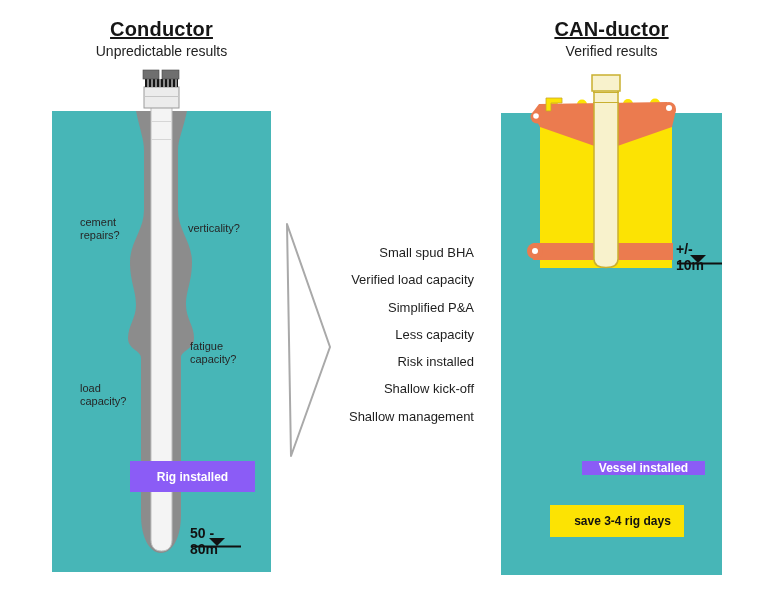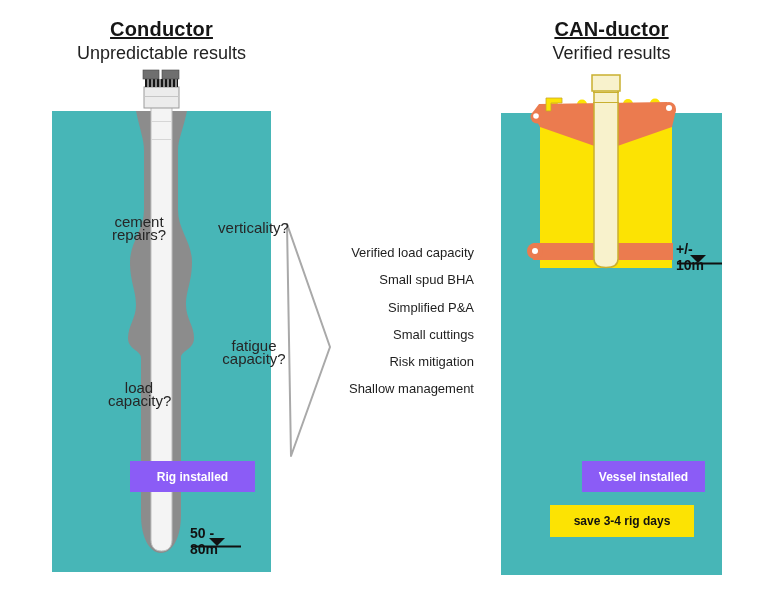--- a/index.html
+++ b/index.html
@@ -3,22 +3,22 @@
 <meta charset="utf-8">
 <style>
   html,body{margin:0;padding:0;background:#fff;}
   .canvas{
     position:relative;width:759px;height:590px;background:#ffffff;overflow:hidden;
     font-family:"Liberation Sans", sans-serif;color:#1d1d1d;
   }
   .abs{position:absolute;}
   svg{display:block;}
   .panel-title{font-size:20px;font-weight:bold;text-align:center;color:#161616;letter-spacing:.2px;text-decoration:underline;}
-  .panel-subtitle{font-size:18px;text-align:center;color:#222;margin-top:2px;}
-  .ground-label{font-size:15px;line-height:12.5px;text-align:center;color:#262626;margin-left:28px;}
+  .panel-subtitle{font-size:14px;text-align:center;color:#222;margin-top:2px;}
+  .ground-label{font-size:11px;line-height:12.5px;text-align:left;color:#262626;}
   .badge-black{
     background:#8b5cf6;color:#fff;font-size:12px;font-weight:bold;
     display:flex;align-items:center;justify-content:center;text-align:left;margin-left:32px;
   }
   .badge-yellow{
     background:#fce303;color:#111;font-size:12px;font-weight:bold;
     display:flex;align-items:center;justify-content:center;text-align:center;
   }
   .depth-label{font-size:14px;font-weight:bold;color:#111;}
   .benefits{
@@ -116,32 +116,33 @@
   <div class="abs ground-label" style="left:80px;top:216px;width:62px;">cement repairs?</div>
   <div class="abs ground-label" style="left:188px;top:222px;width:75px;">verticality?</div>
   <div class="abs ground-label" style="left:190px;top:340px;width:72px;">fatigue capacity?</div>
   <div class="abs ground-label" style="left:80px;top:382px;width:62px;">load capacity?</div>
 
   <div class="abs badge-black" style="left:98px;top:461px;width:125px;height:31px;">Rig installed</div>
 
   <div class="abs depth-label" style="left:190px;top:525px;width:52px;">50 - 80m</div>
 
   <div class="abs benefits" style="right:285px;top:239px;width:200px;">
+    <div>Small spud BHA</div>
     <div>Verified load capacity</div>
-    <div>Small spud BHA</div>
     <div>Simplified P&amp;A</div>
-    <div>Small cuttings</div>
-    <div>Risk mitigation</div>
+    <div>Less capacity</div>
+    <div>Risk installed</div>
+    <div>Shallow kick-off</div>
     <div>Shallow management</div>
   </div>
 
   <div class="abs" style="left:501px;top:18px;width:221px;">
     <div class="panel-title">CAN-ductor</div>
     <div class="panel-subtitle">Verified results</div>
   </div>
 
   <div class="abs depth-label" style="left:676px;top:241px;width:46px;">+/- 10m</div>
 
-  <div class="abs badge-black" style="left:550px;top:461px;width:123px;height:31px;">Vessel installed</div>
+  <div class="abs badge-black" style="left:550px;top:461px;width:123px;height:14px;">Vessel installed</div>
 
-  <div class="abs badge-yellow" style="left:550px;top:505px;width:144px;height:32px;">save 3-4 rig days</div>
+  <div class="abs badge-yellow" style="left:550px;top:505px;width:123px;height:32px;padding-left:11px;">save 3-4 rig days</div>
 
 </div>
 
 </body></html>

